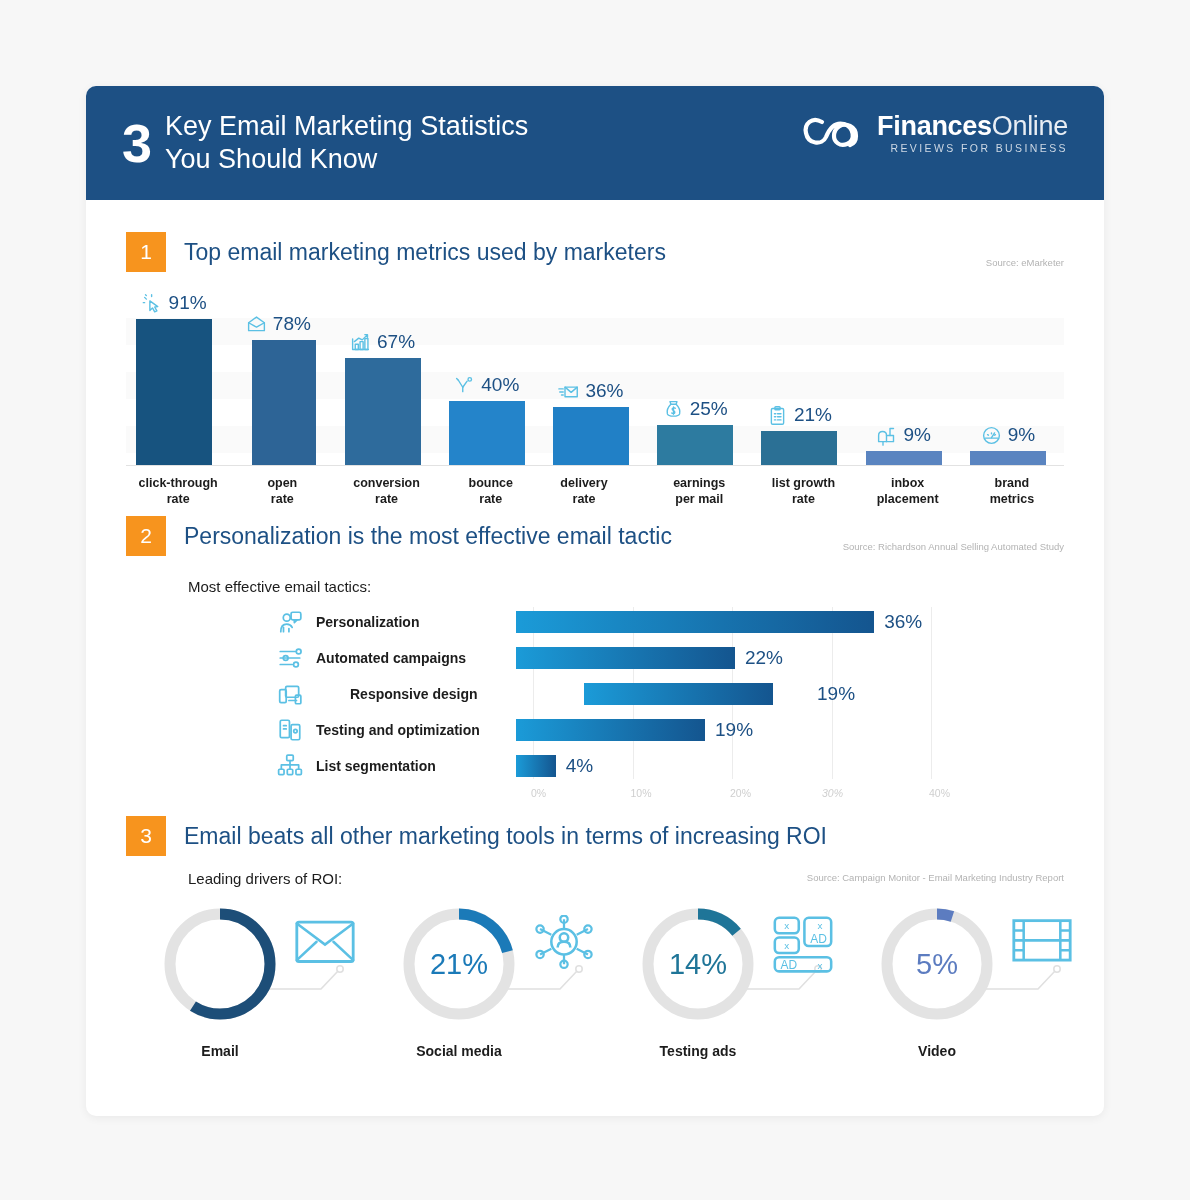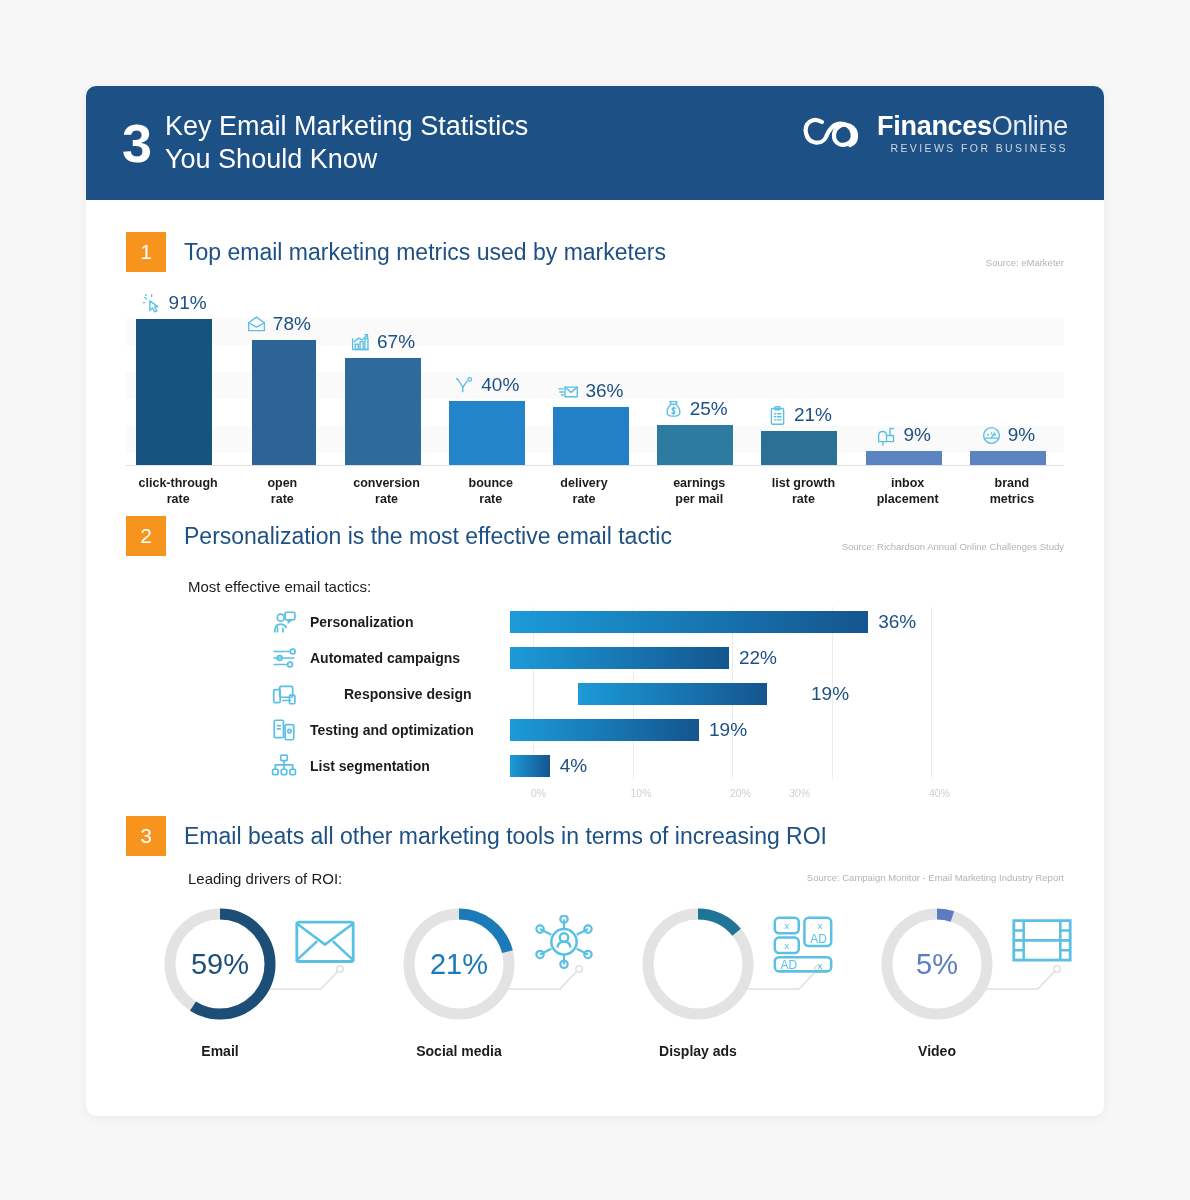--- a/index.html
+++ b/index.html
@@ -161,21 +161,21 @@
   }
   .hb-wrap { position: relative; margin-top: 12px; height: 196px; width: 938px; }
   .hb-grid {
     position: absolute;
     top: 0; bottom: 24px;
     width: 1px;
     background: #ececec;
   }
   .hb-row {
     position: absolute;
-    left: 0;
+    left: 6px;
     height: 30px;
     width: 938px;
     display: flex;
     align-items: center;
   }
   .hb-ico { width: 26px; height: 26px; margin-left: 145px; flex: 0 0 auto; }
   .hb-name {
     margin-left: 13px;
     width: 200px;
     font-size: 14px;
@@ -387,21 +387,21 @@
 placement</div>
         <div class="col-label" style="left: 830.889px;">brand
 metrics</div>
       </div>
   </div>
 
   <div id="section2">
     <div class="sec-head">
       <div class="sec-badge">2</div>
       <div class="sec-title">Personalization is the most effective email tactic</div>
-      <div class="sec-source">Source: Richardson Annual Online Challenges Study</div>
+      <div class="sec-source">Source: Richardson Annual Selling Automated Study</div>
     </div>
     <div class="sub-label">Most effective email tactics:</div>
     <div class="hb-wrap" id="hbWrap">
         <div class="hb-grid" style="left: 407px;"></div>
         <div class="hb-grid" style="left: 506.5px;"></div>
         <div class="hb-grid" style="left: 606px;"></div>
         <div class="hb-grid" style="left: 705.5px;"></div>
         <div class="hb-grid" style="left: 805px;"></div>
         <div class="hb-row" style="top: 0px;">
           <span class="hb-ico"><svg viewBox="0 0 24 24">
@@ -457,21 +457,21 @@
               <rect x="17.5" y="15" width="5" height="5" rx="1" fill="none" stroke="#5bc0e4" stroke-width="1.6" stroke-linecap="round" stroke-linejoin="round"></rect>
             </svg></span>
           <span class="hb-name">List segmentation</span>
           <span class="hb-bar" style="width:39.8px"></span>
           <span class="hb-val">4%</span>
         </div>
         <div class="hb-ticks">
           <span class="hb-tick" style="left: 405px;">0%</span>
           <span class="hb-tick" style="left: 504.5px;">10%</span>
           <span class="hb-tick" style="left: 604px;">20%</span>
-          <span class="hb-tick" style="left: 663px; font-style: italic;">30%</span>
+          <span class="hb-tick" style="left: 696px; font-style: italic;">30%</span>
           <span class="hb-tick" style="left: 803px;">40%</span>
         </div>
       </div>
   </div>
 
   <div id="section3">
     <div class="sec-head">
       <div class="sec-badge">3</div>
       <div class="sec-title big">Email beats all other marketing tools in terms of increasing ROI</div>
     </div>
@@ -482,21 +482,20 @@
     <div class="donuts" id="donutWrap">
         <div class="donut-cell" style="left: 20px;">
           <svg class="leader" viewBox="0 0 110 40">
             <path d="M0 30 L55 30 L72 12" fill="none" stroke="#e0e0e0" stroke-width="1.6"></path>
             <circle cx="74" cy="10" r="3.2" fill="none" stroke="#e0e0e0" stroke-width="1.6"></circle>
           </svg>
           <svg class="donut" viewBox="0 0 122 122">
             <circle cx="61" cy="61" r="50" fill="none" stroke="#e3e3e3" stroke-width="11"></circle>
             <circle cx="61" cy="61" r="50" fill="none" stroke="#1d4e78" stroke-width="11" stroke-dasharray="185.3539665617978 128.80529879718154" transform="rotate(-90 61 61)"></circle>
           </svg>
-          <div class="donut-pct" style="color:#1d4e78">59%</div>
           <span class="donut-ico"><svg viewBox="0 0 44 44">
               <rect x="2" y="5" width="40" height="28" rx="1.5" fill="none" stroke="#5bc0e4" stroke-width="2"></rect>
               <path d="M2 6 L22 21 L42 6" fill="none" stroke="#5bc0e4" stroke-width="1.8" stroke-linecap="round"></path>
               <path d="M2 32 L16 19 M42 32 L28 19" fill="none" stroke="#5bc0e4" stroke-width="1.8" stroke-linecap="round"></path>
             </svg></span>
           <div class="donut-label">Email</div>
         </div>
         <div class="donut-cell" style="left: 259px;">
           <svg class="leader" viewBox="0 0 110 40">
             <path d="M0 30 L55 30 L72 12" fill="none" stroke="#e0e0e0" stroke-width="1.6"></path>
@@ -523,33 +522,34 @@
         </div>
         <div class="donut-cell" style="left: 498px;">
           <svg class="leader" viewBox="0 0 110 40">
             <path d="M0 30 L55 30 L72 12" fill="none" stroke="#e0e0e0" stroke-width="1.6"></path>
             <circle cx="74" cy="10" r="3.2" fill="none" stroke="#e0e0e0" stroke-width="1.6"></circle>
           </svg>
           <svg class="donut" viewBox="0 0 122 122">
             <circle cx="61" cy="61" r="50" fill="none" stroke="#e3e3e3" stroke-width="11"></circle>
             <circle cx="61" cy="61" r="50" fill="none" stroke="#1f7598" stroke-width="11" stroke-dasharray="43.98229715025711 270.1769682087222" transform="rotate(-90 61 61)"></circle>
           </svg>
+          <div class="donut-pct" style="color:#1f7598">14%</div>
           <span class="donut-ico"><svg viewBox="0 0 44 44">
               <rect x="2" y="2" width="17" height="11" rx="3" fill="none" stroke="#5bc0e4" stroke-width="1.8"></rect>
               <rect x="23" y="2" width="19" height="20" rx="3" fill="none" stroke="#5bc0e4" stroke-width="1.8"></rect>
               <rect x="2" y="16" width="17" height="11" rx="3" fill="none" stroke="#5bc0e4" stroke-width="1.8"></rect>
               <rect x="2" y="30" width="40" height="10" rx="3" fill="none" stroke="#5bc0e4" stroke-width="1.8"></rect>
               <text x="10.5" y="10" font-size="7" fill="#5bc0e4" text-anchor="middle" font-family="Liberation Sans, sans-serif">x</text>
               <text x="34" y="10" font-size="7" fill="#5bc0e4" text-anchor="middle" font-family="Liberation Sans, sans-serif">x</text>
               <text x="10.5" y="24" font-size="7" fill="#5bc0e4" text-anchor="middle" font-family="Liberation Sans, sans-serif">x</text>
               <text x="33" y="20" font-size="8.5" fill="#5bc0e4" text-anchor="middle" font-family="Liberation Sans, sans-serif">AD</text>
               <text x="12" y="38.5" font-size="8.5" fill="#5bc0e4" text-anchor="middle" font-family="Liberation Sans, sans-serif">AD</text>
               <text x="34" y="38" font-size="7" fill="#5bc0e4" text-anchor="middle" font-family="Liberation Sans, sans-serif">x</text>
             </svg></span>
-          <div class="donut-label">Display ads</div>
+          <div class="donut-label">Testing ads</div>
         </div>
         <div class="donut-cell" style="left: 737px;">
           <svg class="leader" viewBox="0 0 110 40">
             <path d="M0 30 L55 30 L72 12" fill="none" stroke="#e0e0e0" stroke-width="1.6"></path>
             <circle cx="74" cy="10" r="3.2" fill="none" stroke="#e0e0e0" stroke-width="1.6"></circle>
           </svg>
           <svg class="donut" viewBox="0 0 122 122">
             <circle cx="61" cy="61" r="50" fill="none" stroke="#e3e3e3" stroke-width="11"></circle>
             <circle cx="61" cy="61" r="50" fill="none" stroke="#5c7cc0" stroke-width="11" stroke-dasharray="15.707963267948967 298.45130209103036" transform="rotate(-90 61 61)"></circle>
           </svg>

